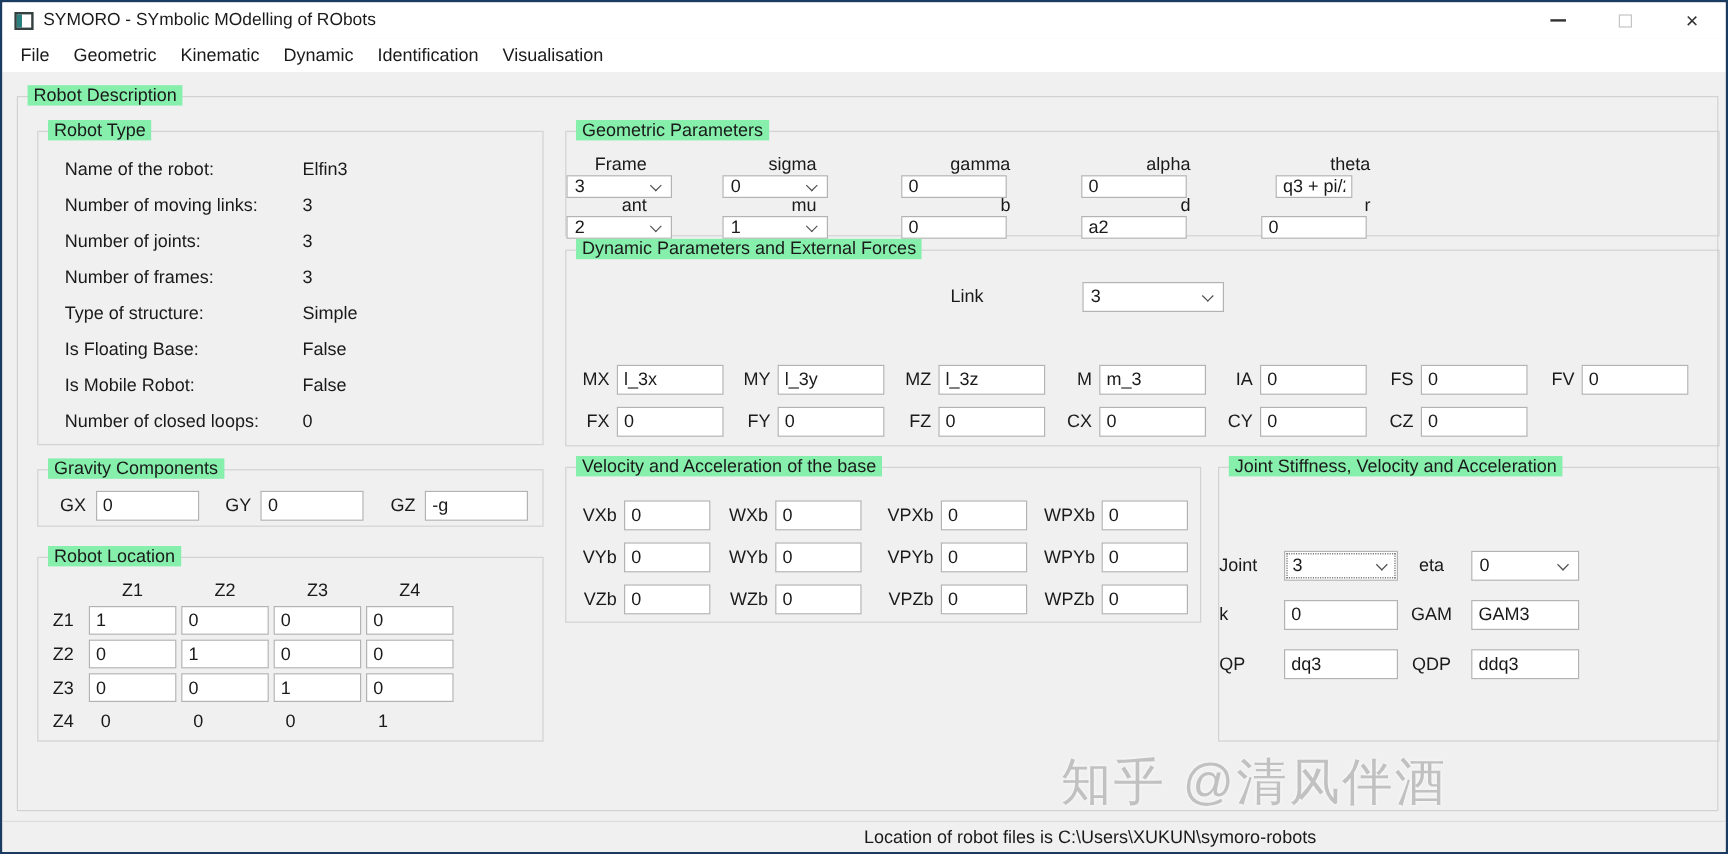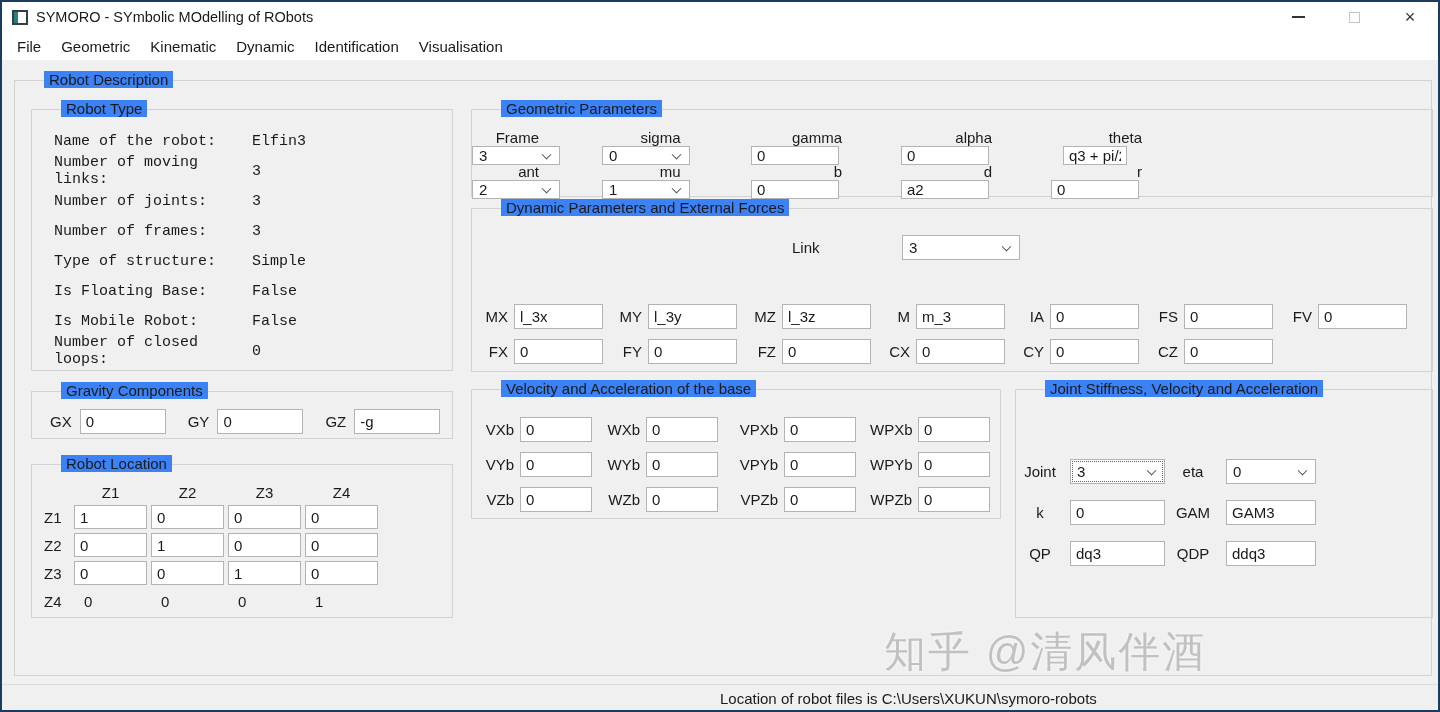--- a/index.html
+++ b/index.html
@@ -13,31 +13,31 @@
   .win-btn{width:56px;height:30px;display:flex;align-items:center;justify-content:center;cursor:default;}
   .min-glyph{display:block;width:13px;height:2px;background:#333;}
   .max-glyph{display:block;width:11px;height:11px;border:1.5px solid #c4c4c4;}
   .close-glyph{font-size:18px;color:#333;line-height:1;}
   .menubar{position:absolute;left:0;top:30px;right:0;height:28px;background:#ffffff;display:flex;align-items:stretch;padding-left:5px;}
   .menu-item{display:flex;align-items:center;padding:0 10px;font-size:15px;white-space:nowrap;}
   .content{position:absolute;left:0;top:58px;right:0;bottom:26px;background:#f0f0f0;}
   .statusbar{position:absolute;left:0;bottom:0;right:0;height:26px;background:#f0f0f0;border-top:1px solid #dcdcdc;}
   .status-text{position:absolute;left:718px;top:50%;transform:translateY(-50%);font-size:15px;white-space:nowrap;}
   .groupbox{position:absolute;border:1px solid #d2d2d2;}
-  .gb-label{position:absolute;top:-10px;left:8px;background:#3b82f6;padding:0 5px;font-size:15px;white-space:nowrap;margin-left:21px;}
+  .gb-label{position:absolute;top:-10px;left:8px;background:#86efac;padding:0 5px;font-size:15px;white-space:nowrap;}
   .ti{height:25px;border:1px solid #b3b3b3;background:#fff;font-family:"Liberation Sans",sans-serif;font-size:15px;padding:0 5px;color:#1a1a1a;}
   .combo{position:relative;height:25px;background:#fff;border:1px solid #b3b3b3;display:flex;align-items:center;padding:0 20px 0 6px;font-size:15px;}
   .combo.focused{outline:1px dotted #606060;outline-offset:-3px;}
   .cv{white-space:nowrap;}
   .chev{position:absolute;right:9px;top:50%;width:7px;height:7px;border-right:1.5px solid #505050;border-bottom:1.5px solid #505050;transform:translateY(-70%) rotate(45deg);}
   #gb-rdesc{left:12px;top:20px;width:1418px;height:596px;}
   
   #gb-robot-type{left:16px;top:28px;width:422px;height:262px;}
   .rt-rows{padding-top:16px;}
-  .rt-row{height:30px;display:flex;align-items:center;font-family:Liberation Mono, monospace;}
+  .rt-row{height:30px;display:flex;align-items:center;}
   .rt-l{padding-left:22px;width:220px;font-size:15px;flex:none;}
   .rt-v{font-size:15px;}
   
   #gb-gravity{left:16px;top:310px;width:422px;height:48px;}
   .grav-row{display:flex;align-items:center;padding:17px 0 0 18px;}
   .grav-l{font-size:15px;margin-right:8px;}
   .grav-i{width:86px;margin-right:22px;}
   
   #gb-location{left:16px;top:383px;width:422px;height:154px;}
   .loc-grid{display:grid;grid-template-columns:26px repeat(4,73px);grid-template-rows:22px repeat(4,28px);column-gap:4px;align-items:center;padding:16px 0 0 12px;}
@@ -60,21 +60,21 @@
   .di{width:89px;}
   
   #gb-velocity{left:456px;top:308px;width:530px;height:130px;}
   .vel-row{position:absolute;left:0;right:0;height:25px;}
   .vpair{position:absolute;top:0;display:flex;align-items:center;height:25px;}
   .vl{width:42px;text-align:right;margin-right:6px;font-size:15px;flex:none;}
   .vi{width:72px;}
   
   #gb-joint{left:1000px;top:308px;width:418px;height:229px;}
   .jrow{position:absolute;left:0;display:flex;align-items:center;height:27px;}
-  .jl1{width:48px;text-align:center;margin-right:6px;font-size:15px;flex:none;}
+  .jl1{width:48px;text-align:left;margin-right:6px;font-size:15px;flex:none;}
   .jl2{width:56px;text-align:center;margin-right:5px;font-size:15px;flex:none;}
   .watermark{position:absolute;left:884px;top:624px;font-size:42px;letter-spacing:2px;color:rgba(190,190,190,0.95);text-shadow:0 0 3px rgba(255,255,255,0.9);z-index:40;white-space:nowrap;}
 </style>
 </head>
 <body>
 
 <div class="window">
 
   <div class="titlebar">
     <div class="app-icon"></div>

